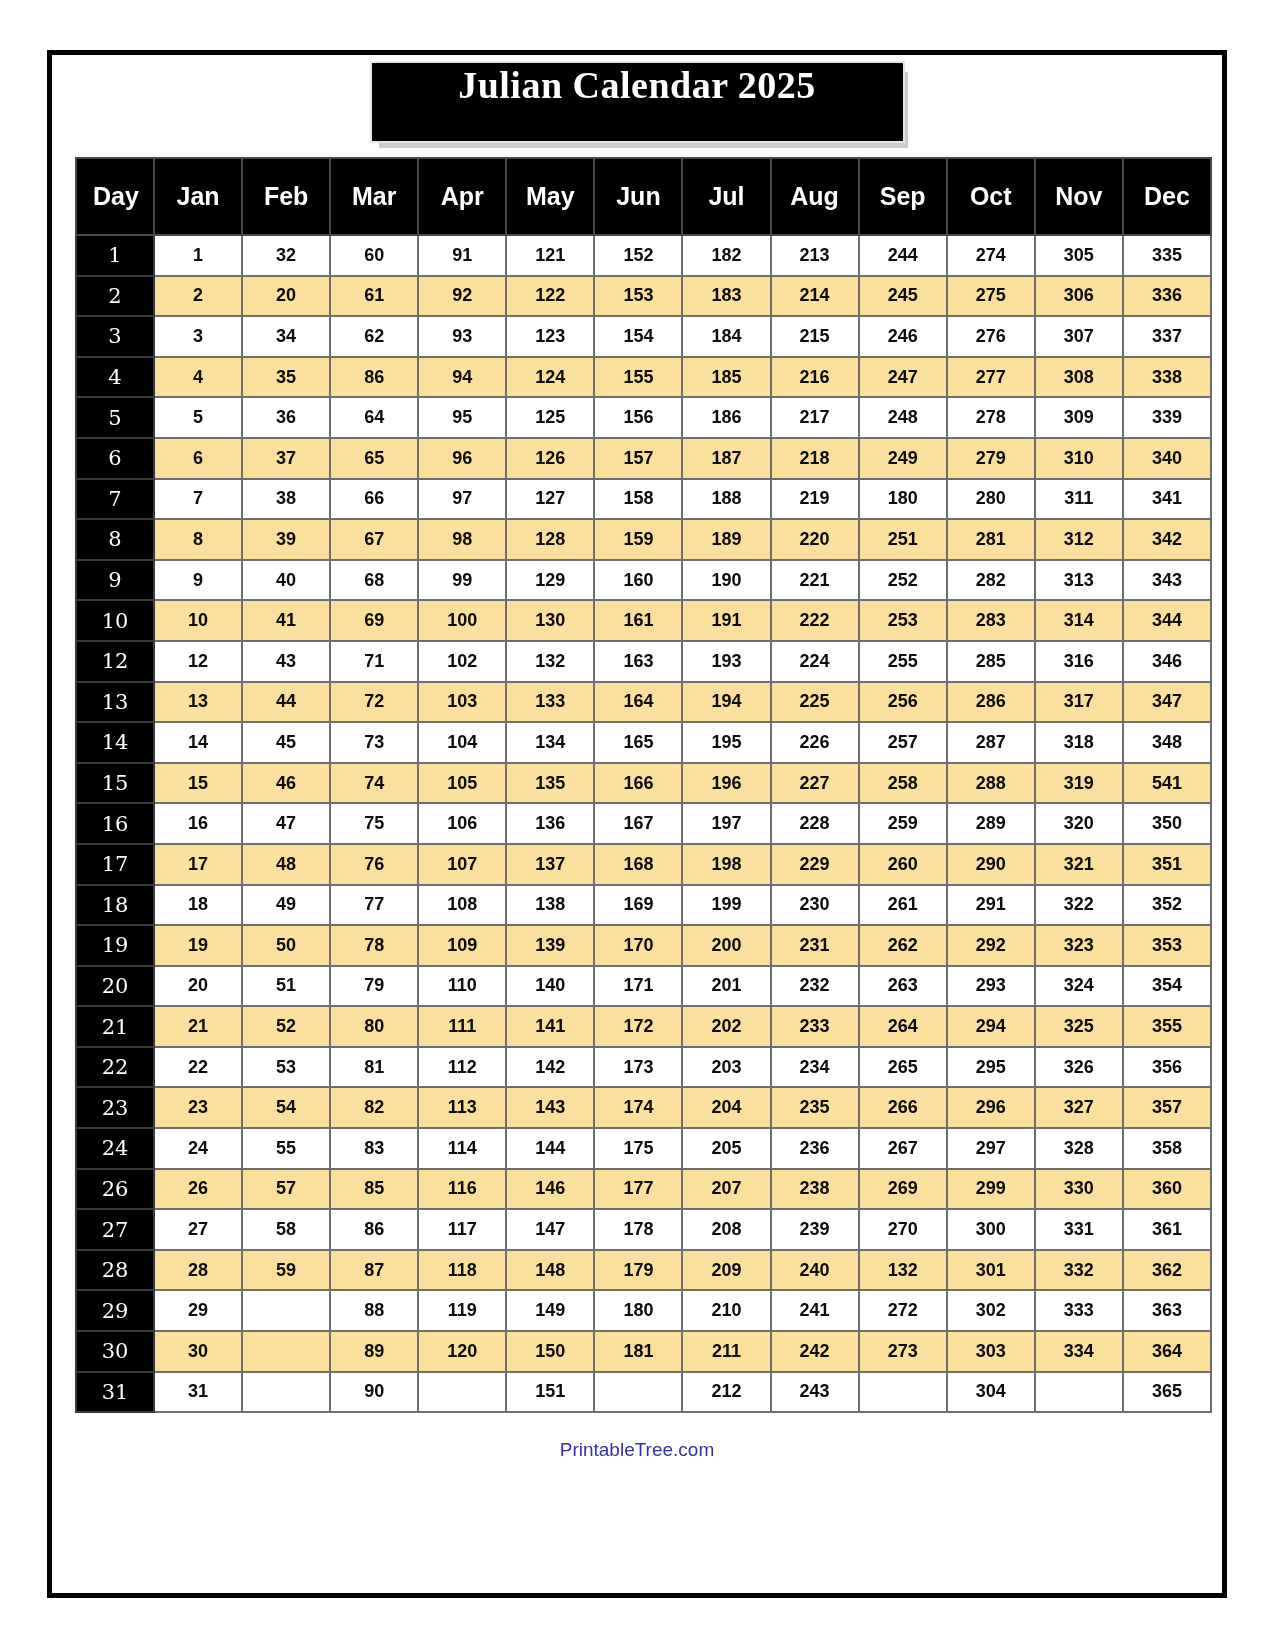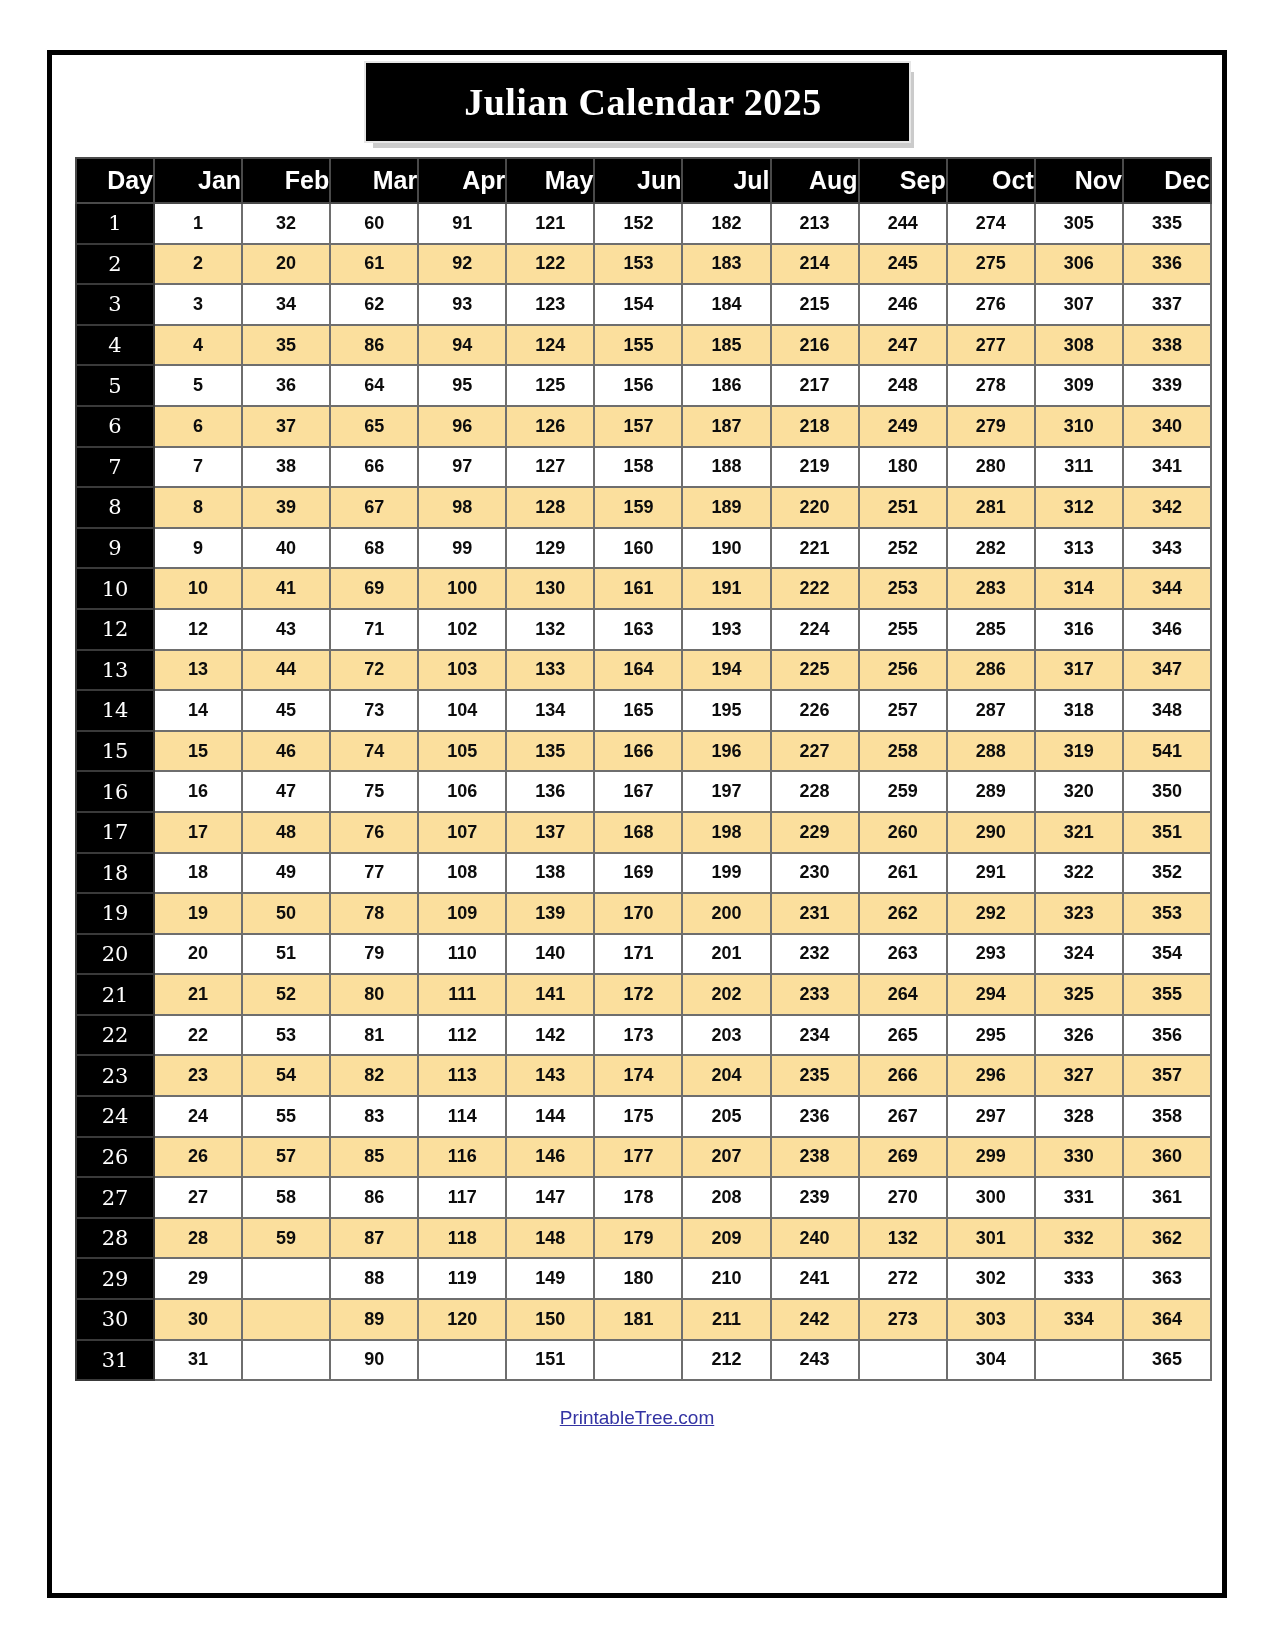--- a/index.html
+++ b/index.html
@@ -6,57 +6,56 @@
   body{
     width:1275px;height:1650px;position:relative;background:#ffffff;
     font-family:"Liberation Sans",sans-serif;
   }
   .frame{
     position:absolute;left:47px;top:50px;width:1180px;height:1548px;
     border:5px solid #000;box-sizing:border-box;background:#fff;
   }
   .titlebox{
     width:531px;height:78px;margin:8px auto 0;background:#000;
-    display:flex;align-items:center;justify-content:center;
+    display:flex;justify-content:center;
     box-shadow:0 0 0 2px #e6e6e6, 6px 8px 0 -1px #cbcbcb;
-    padding-left:12px;
   }
   .titlebox .title{
     color:#fff;font-family:"Liberation Serif","DejaVu Serif",serif;
     font-weight:bold;font-size:38px;letter-spacing:.5px;white-space:nowrap;
   }
   .cal-wrap{margin:16px 0 0 23px;}
   table.cal{
     border-collapse:collapse;width:1137px;table-layout:fixed;
     border:2px solid #000;
   }
   table.cal col.daycol{width:78px;}
   .cal th{
     background:#000;color:#fff;font-weight:bold;font-size:25px;
-    height:43px;text-align:right;vertical-align:middle;
-    border:2px solid #4a4a4a;padding:0;
+    height:43px;text-align:center;vertical-align:middle;
+    border:2px solid #4a4a4a;padding:16px;
   }
   .cal td{
     text-align:center;vertical-align:middle;height:38.6px;padding:0;
     border:2px solid #6e6e6e;
   }
   .cal td.day{
     background:#000;color:#fff;
     font-family:"DejaVu Serif","Liberation Serif",serif;
     font-size:21px;font-weight:normal;border-color:#3a3a3a;
   }
   .cal td.val{
     font-weight:bold;font-size:18px;color:#0c0c0c;background:#ffffff;
   }
   .cal tbody tr:nth-child(even) td.val{background:var(--stripe,#FBDF9D);}
   .footer{
     text-align:center;margin-top:26px;
   }
   .footer a{
-    font-size:19px;text-decoration:underline;cursor:pointer;
+    font-size:19px;cursor:pointer;
     color:var(--link,#3333A3);
   }
 </style>
 </head>
 <body>
 
 <div class="frame">
 
   <div class="titlebox">
     <span class="title">Julian Calendar 2025</span>

